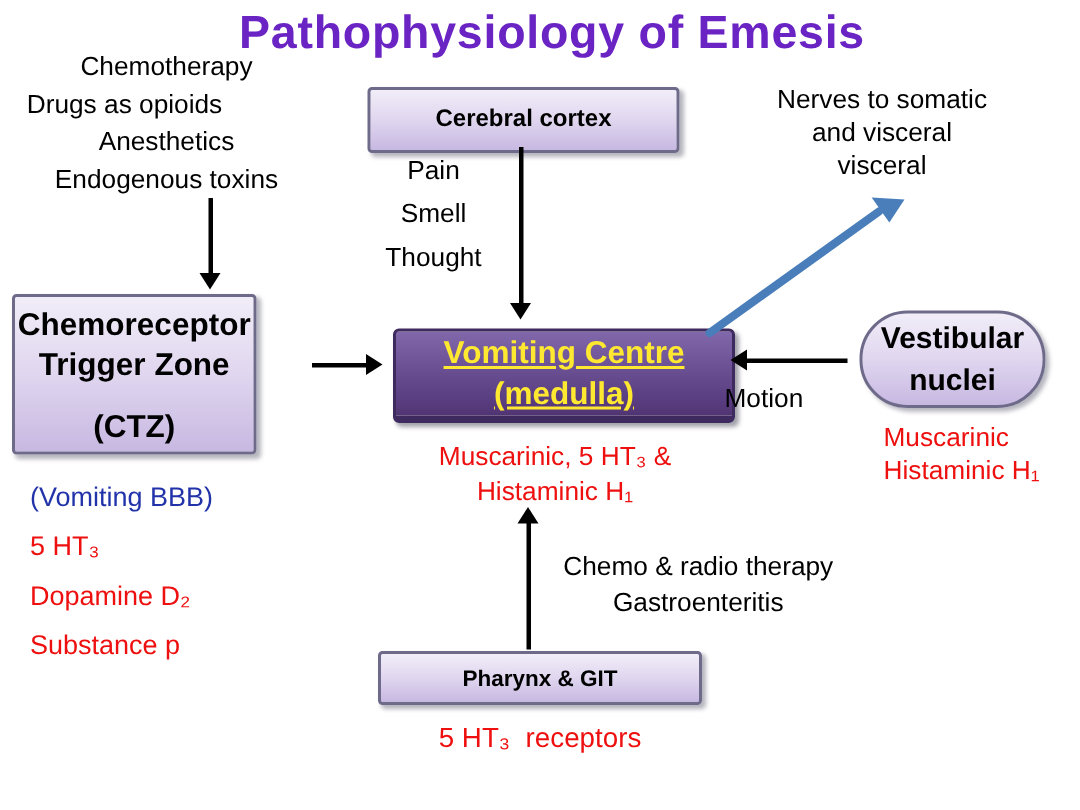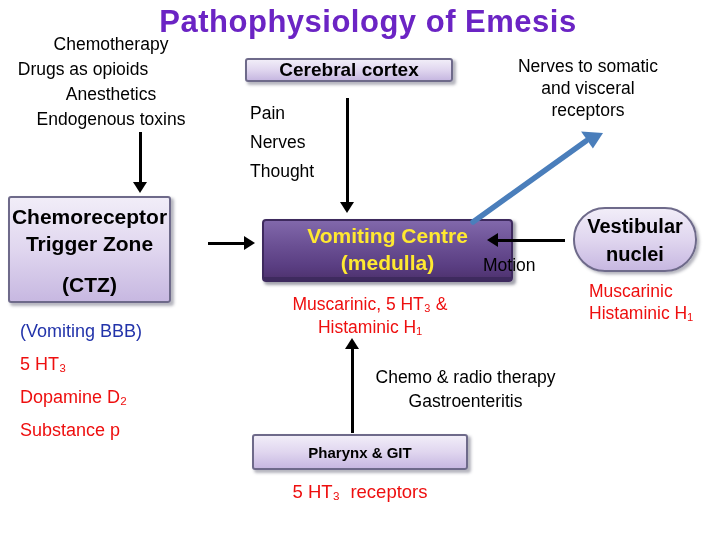--- a/index.html
+++ b/index.html
@@ -12,21 +12,21 @@
     font-family:"Liberation Sans","DejaVu Sans",sans-serif;color:#000;
   }
   .abs{position:absolute;}
   .title{
     left:0;right:0;top:4px;text-align:center;padding-left:16px;
     font-size:31px;font-weight:bold;color:var(--title-color);letter-spacing:0.5px;
   }
   
   .tblock{font-size:17.5px;line-height:25px;}
   .center{text-align:center;}
-  .rightal{text-align:left;}
+  .rightal{text-align:center;}
   .red{color:var(--red);}
   .blue{color:var(--blue-text);}
   
   .lavbox{
     background:linear-gradient(180deg,#F1EDF8 0%,#E0D6EF 50%,#C7B8E1 100%);
     border:2px solid var(--box-border);border-radius:3px;
     box-shadow:2.5px 2.5px 3px rgba(90,90,110,0.45);
     display:flex;flex-direction:column;align-items:center;justify-content:center;
     font-weight:bold;color:#000;text-align:center;box-sizing:border-box;
   }
@@ -34,26 +34,26 @@
   .vcbox{
     background:linear-gradient(180deg,#8168AB 0%,#6A4F93 45%,#5A3E82 80%,#503472 100%);
     border:2px solid var(--vc-border);border-bottom-width:5px;border-radius:4px;
     box-shadow:2.5px 2.5px 3px rgba(70,70,90,0.5);
     display:flex;align-items:center;justify-content:center;
     font-weight:bold;color:var(--vc-text);text-align:center;box-sizing:border-box;
   }
   
   .causes{left:5px;top:32px;width:212px;display:flex;flex-direction:column;align-items:center;}
   .causes .line:nth-child(2){transform:translateX(-28px);}
-  .box-cortex{left:245px;top:58px;width:208px;height:24px;font-size:19px;}
+  .box-cortex{left:245px;top:58px;width:208px;height:44px;font-size:16px;}
   .nerves{left:495px;top:55px;width:186px;line-height:22px;}
   .cortex-inputs{left:250px;top:99px;width:78px;line-height:29px;}
   .box-ctz{left:8px;top:196px;width:163px;height:107px;font-size:21px;line-height:27px;padding-top:2px;}
   .ctz-sub{margin-top:14px;}
-  .box-vc{left:262px;top:219px;width:251px;height:63px;font-size:21px;line-height:27px;}
+  .box-vc{left:262px;top:219px;width:228px;height:63px;font-size:21px;line-height:27px;text-decoration:underline;}
   .box-vest{left:573px;top:207px;width:124px;height:65px;font-size:20px;line-height:28px;border-radius:32px;}
   .box-pharynx{left:252px;top:434px;width:216px;height:36px;font-size:15px;}
   .motion{left:483px;top:253px;line-height:24px;}
   .motion .line:nth-child(2){padding-left:12px;}
   .vest-receptors{left:589px;top:280px;line-height:22px;}
   .vc-receptors{left:262px;top:293px;width:216px;line-height:23px;}
   .git-causes{left:358px;top:365px;width:215px;line-height:24px;}
   .git-receptors{left:252px;top:479px;width:216px;font-size:18.5px;white-space:pre;}
   .left-notes{left:20px;top:315px;line-height:33px;font-size:18px;}
   
@@ -87,26 +87,26 @@
     <div class="head head-down" style="left:133px;top:182px;"></div>
   </div>
 
   <div class="abs lavbox box-cortex">
     <span>Cerebral cortex</span>
   </div>
 
   <div class="abs tblock center nerves">
     <div>Nerves to somatic</div>
     <div>and visceral</div>
-    <div>receptors</div>
+    <div>visceral</div>
   </div>
 
   <div class="abs tblock rightal cortex-inputs">
     <div>Pain</div>
-    <div>Nerves</div>
+    <div>Smell</div>
     <div>Thought</div>
   </div>
 
   <div>
     <div class="vline" style="left:345.5px;top:98px;height:105px;"></div>
     <div class="head head-down" style="left:340px;top:202px;"></div>
   </div>
 
   <div class="abs lavbox box-ctz">
     <span>Chemoreceptor Trigger Zone</span>

